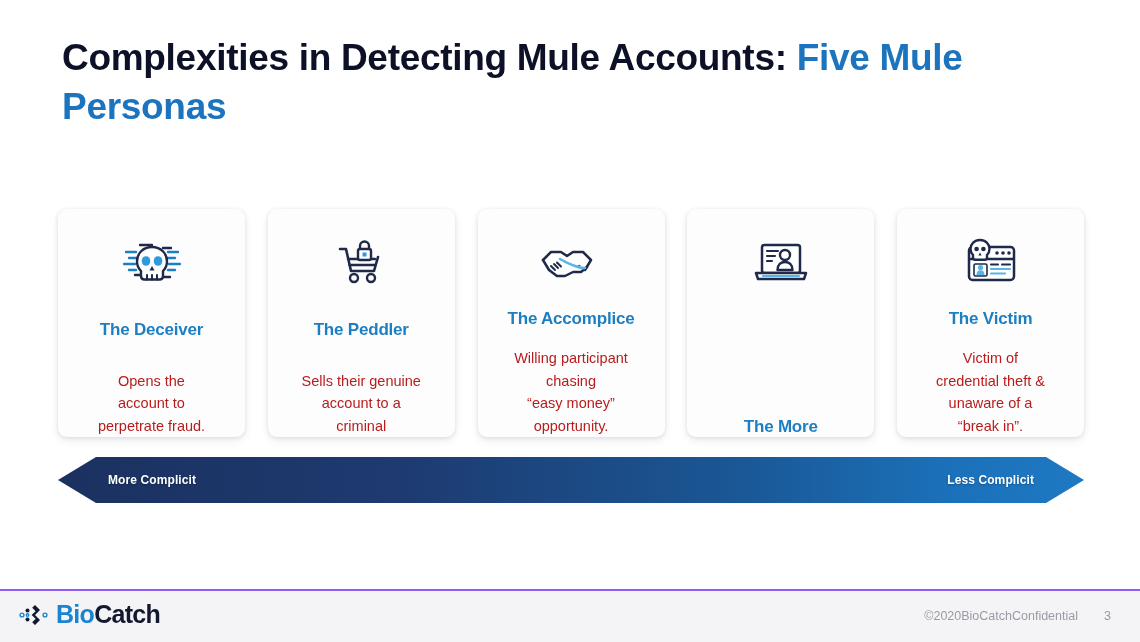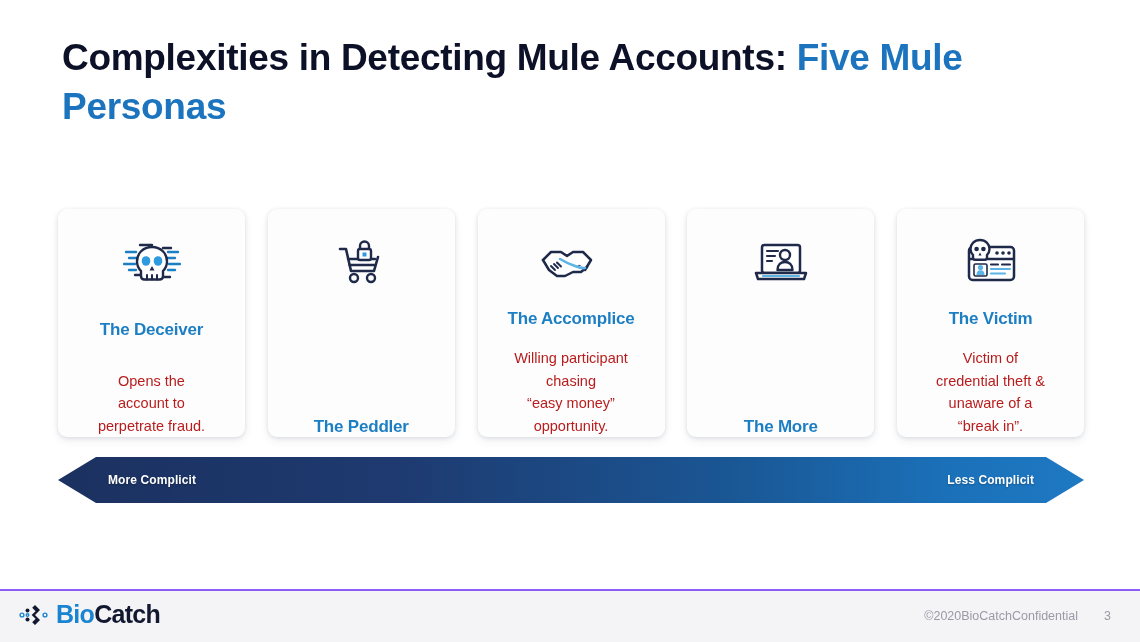--- a/index.html
+++ b/index.html
@@ -209,20 +209,23 @@
           <path d="M16 22 L43 22" stroke="#1f2a4a" stroke-width="2.4" stroke-linecap="round"></path>
           <path d="M17.5 28 L42.5 28" stroke="#1f2a4a" stroke-width="2.4" stroke-linecap="round"></path>
           <circle cx="22" cy="41" r="4" stroke="#1f2a4a" stroke-width="2.4"></circle>
           <circle cx="39" cy="41" r="4" stroke="#1f2a4a" stroke-width="2.4"></circle>
           <path d="M28 12 L28 9 A4.5 4.5 0 0 1 37 9 L37 12" stroke="#1f2a4a" stroke-width="2.4" stroke-linecap="round"></path>
           <rect x="26" y="12" width="13" height="11" rx="2" stroke="#1f2a4a" stroke-width="2.4" fill="#ffffff"></rect>
           <rect x="30.5" y="15.5" width="4" height="4" fill="#2e9adf"></rect>
         </svg>
       </div>
       <div class="card-title">The Peddler</div>
+      <div class="card-desc">Sells their genuine
+account to a
+criminal</div>
     </div>
 
     <div class="card">
       <div class="card-icon">
         <svg width="66" height="46" viewBox="0 0 66 46" fill="none">
           <path d="M5 21 L13 13 L23 13 L29 17 L35 13 L45 13 L53 21 L47 31 L41 27" stroke="#1f2a4a" stroke-width="2.5" stroke-linejoin="round" stroke-linecap="round" fill="#ffffff"></path>
           <path d="M5 21 L11 31 L19 37 L27 37 L35 33 L43 33 L49 28" stroke="#1f2a4a" stroke-width="2.5" stroke-linejoin="round" stroke-linecap="round" fill="#ffffff"></path>
           <path d="M22 20 C27 23 31 25 37 27 C41 28.5 44 29.5 47 29" stroke="#5bb3e6" stroke-width="2.6" stroke-linecap="round"></path>
           <g stroke="#1f2a4a" stroke-width="1.9" stroke-linecap="round">
             <line x1="13" y1="27" x2="17" y2="31"></line>

